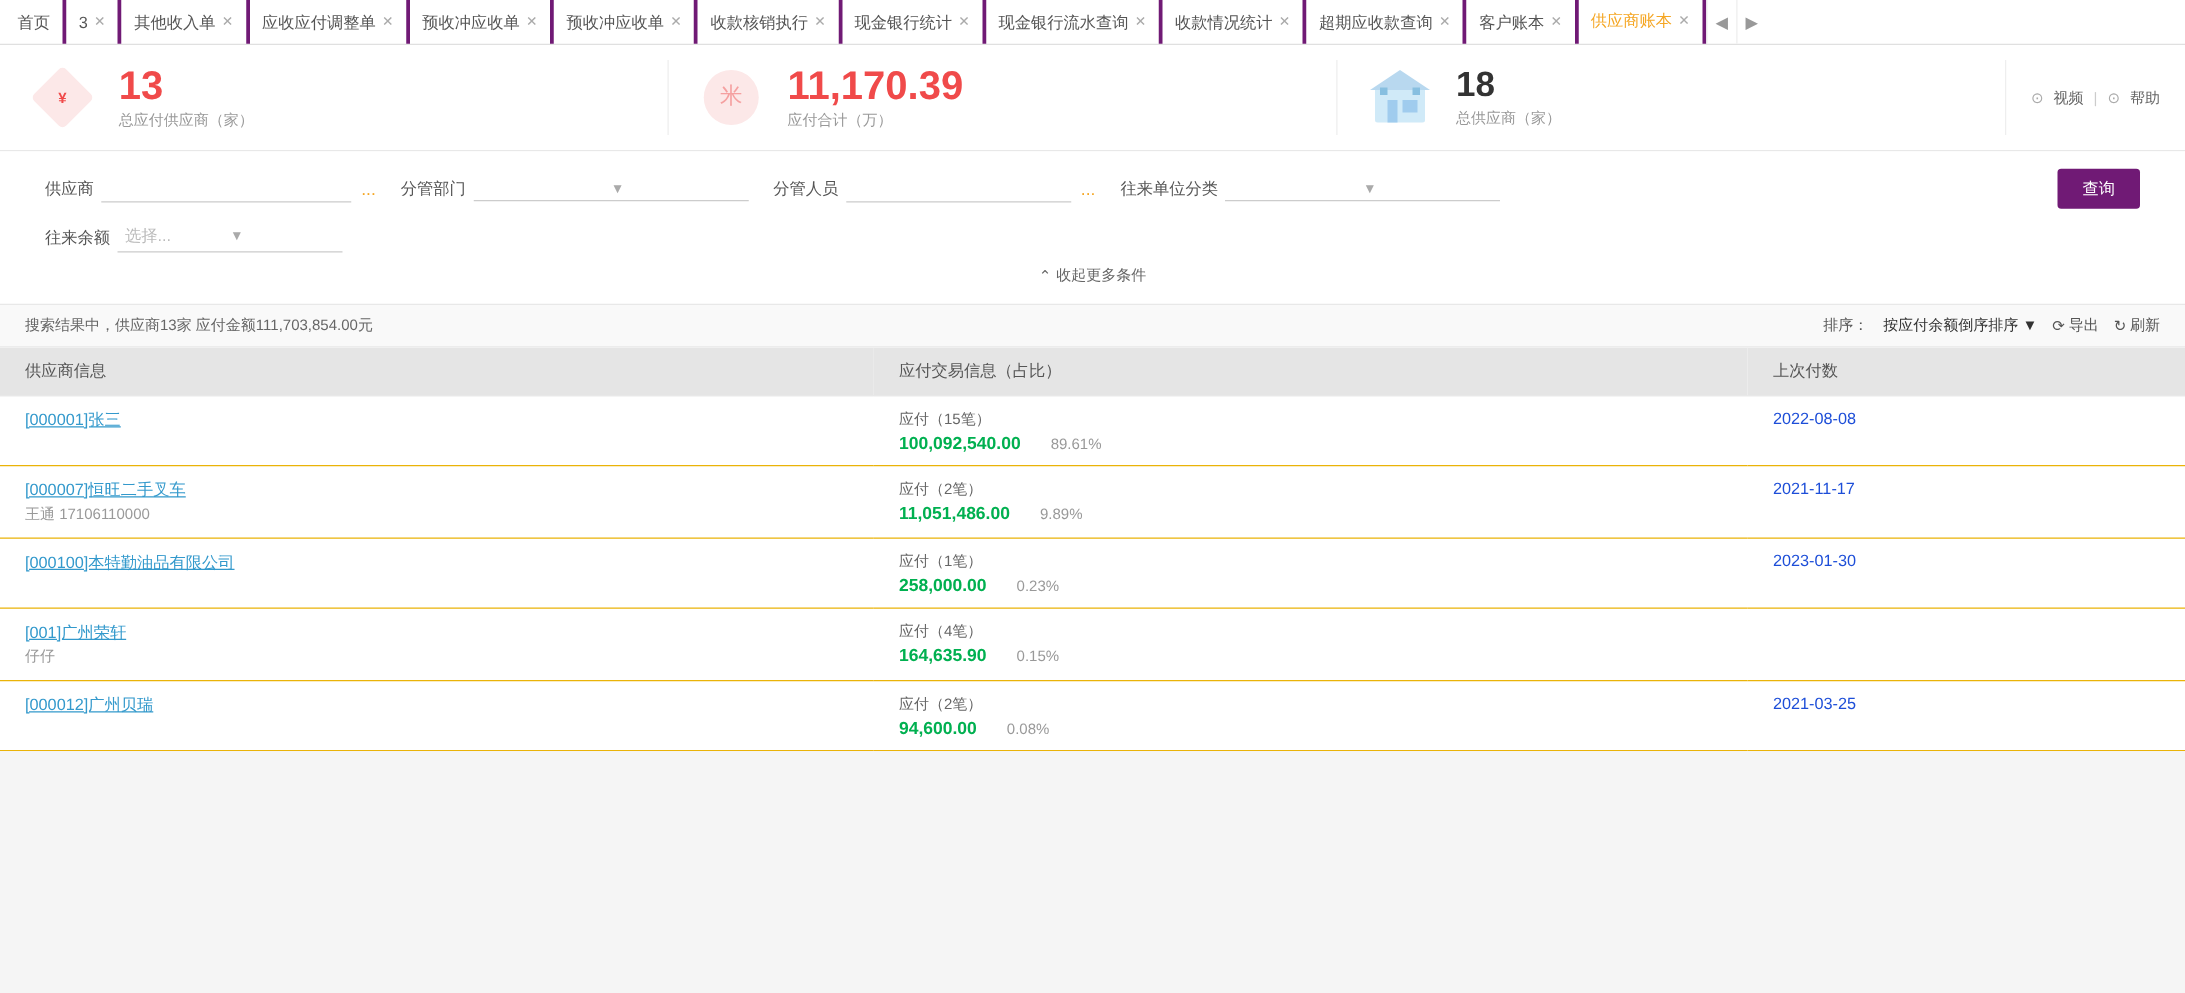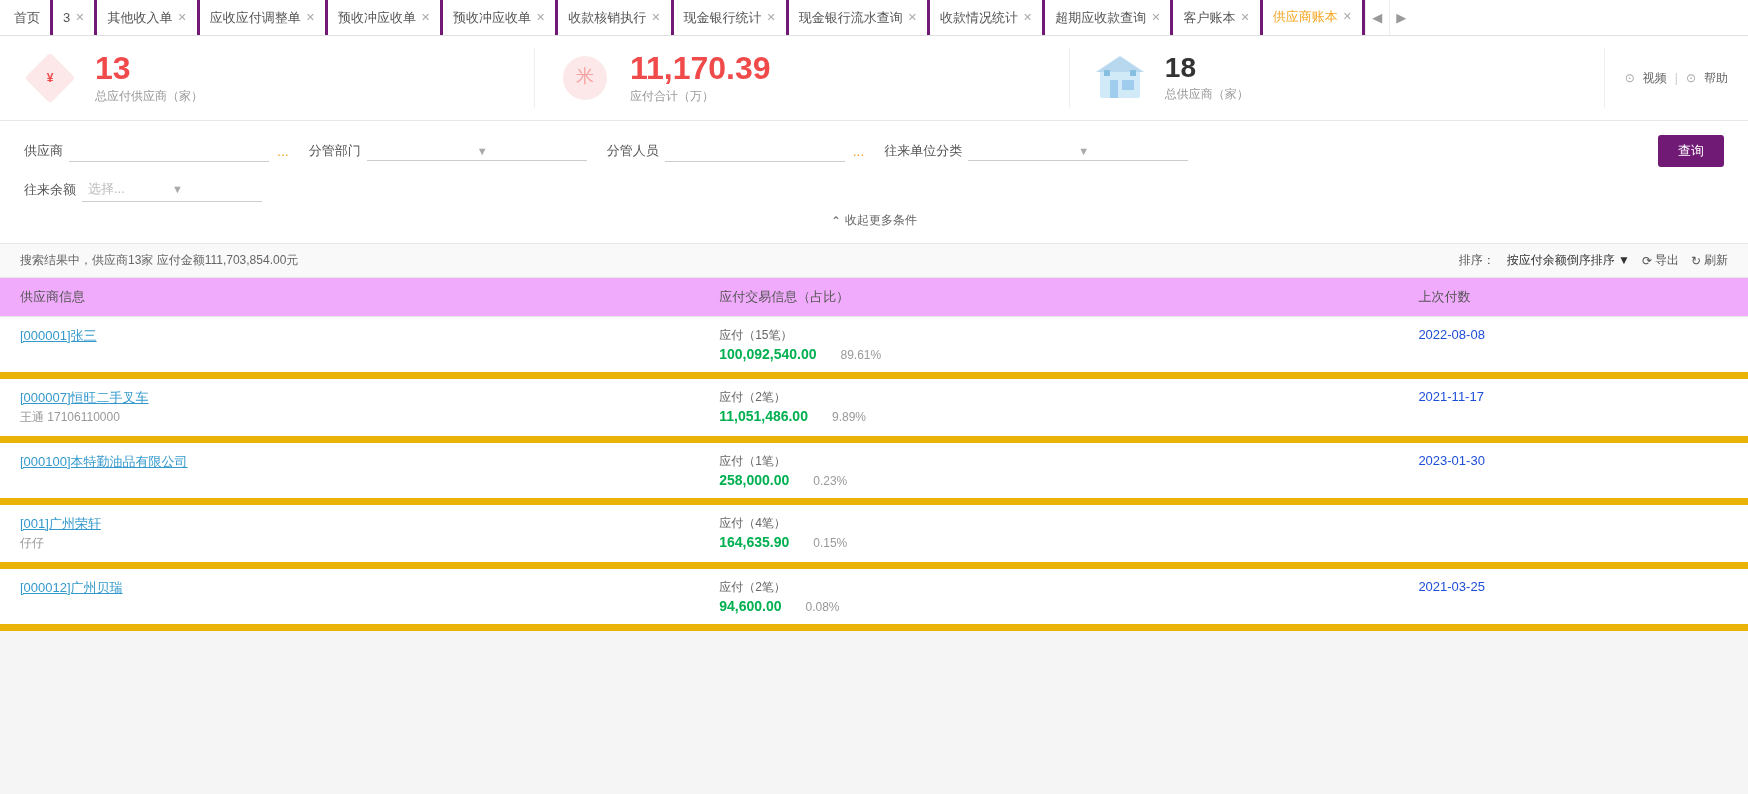--- a/index.html
+++ b/index.html
@@ -88,21 +88,21 @@
       font-size: 12px;
       color: #666;
       gap: 8px;
       white-space: nowrap;
     }
     .help-links span { cursor: pointer; color: #666; }
 
     
     .search-bar {
       background: #fff;
-      padding: 14px 24px 10px;
+      padding: 14px 36px 10px;
       border-bottom: 1px solid #e8e8e8;
     }
     .search-row {
       display: flex;
       align-items: center;
       gap: 20px;
       margin-bottom: 10px;
     }
     .search-field {
       display: flex;
@@ -196,26 +196,26 @@
       background: #fff;
       border-collapse: collapse;
     }
     .data-table th {
       padding: 10px 20px;
       text-align: left;
       font-size: 13px;
       color: #555;
       font-weight: normal;
       border-bottom: 1px solid #e8e8e8;
-      background: #f0abfc;
+      background: #e5e5e5;
     }
     .data-table td {
       padding: 10px 20px;
       vertical-align: top;
-      border-bottom: 7px solid #eab308;
+      border-bottom: 1px solid #eab308;
       font-size: 13px;
     }
     .data-table tr.highlighted { background: #fff5f0; }
     .supplier-link {
       color: #3399cc;
       text-decoration: underline;
       cursor: pointer;
       font-size: 13px;
     }
     .supplier-sub {

